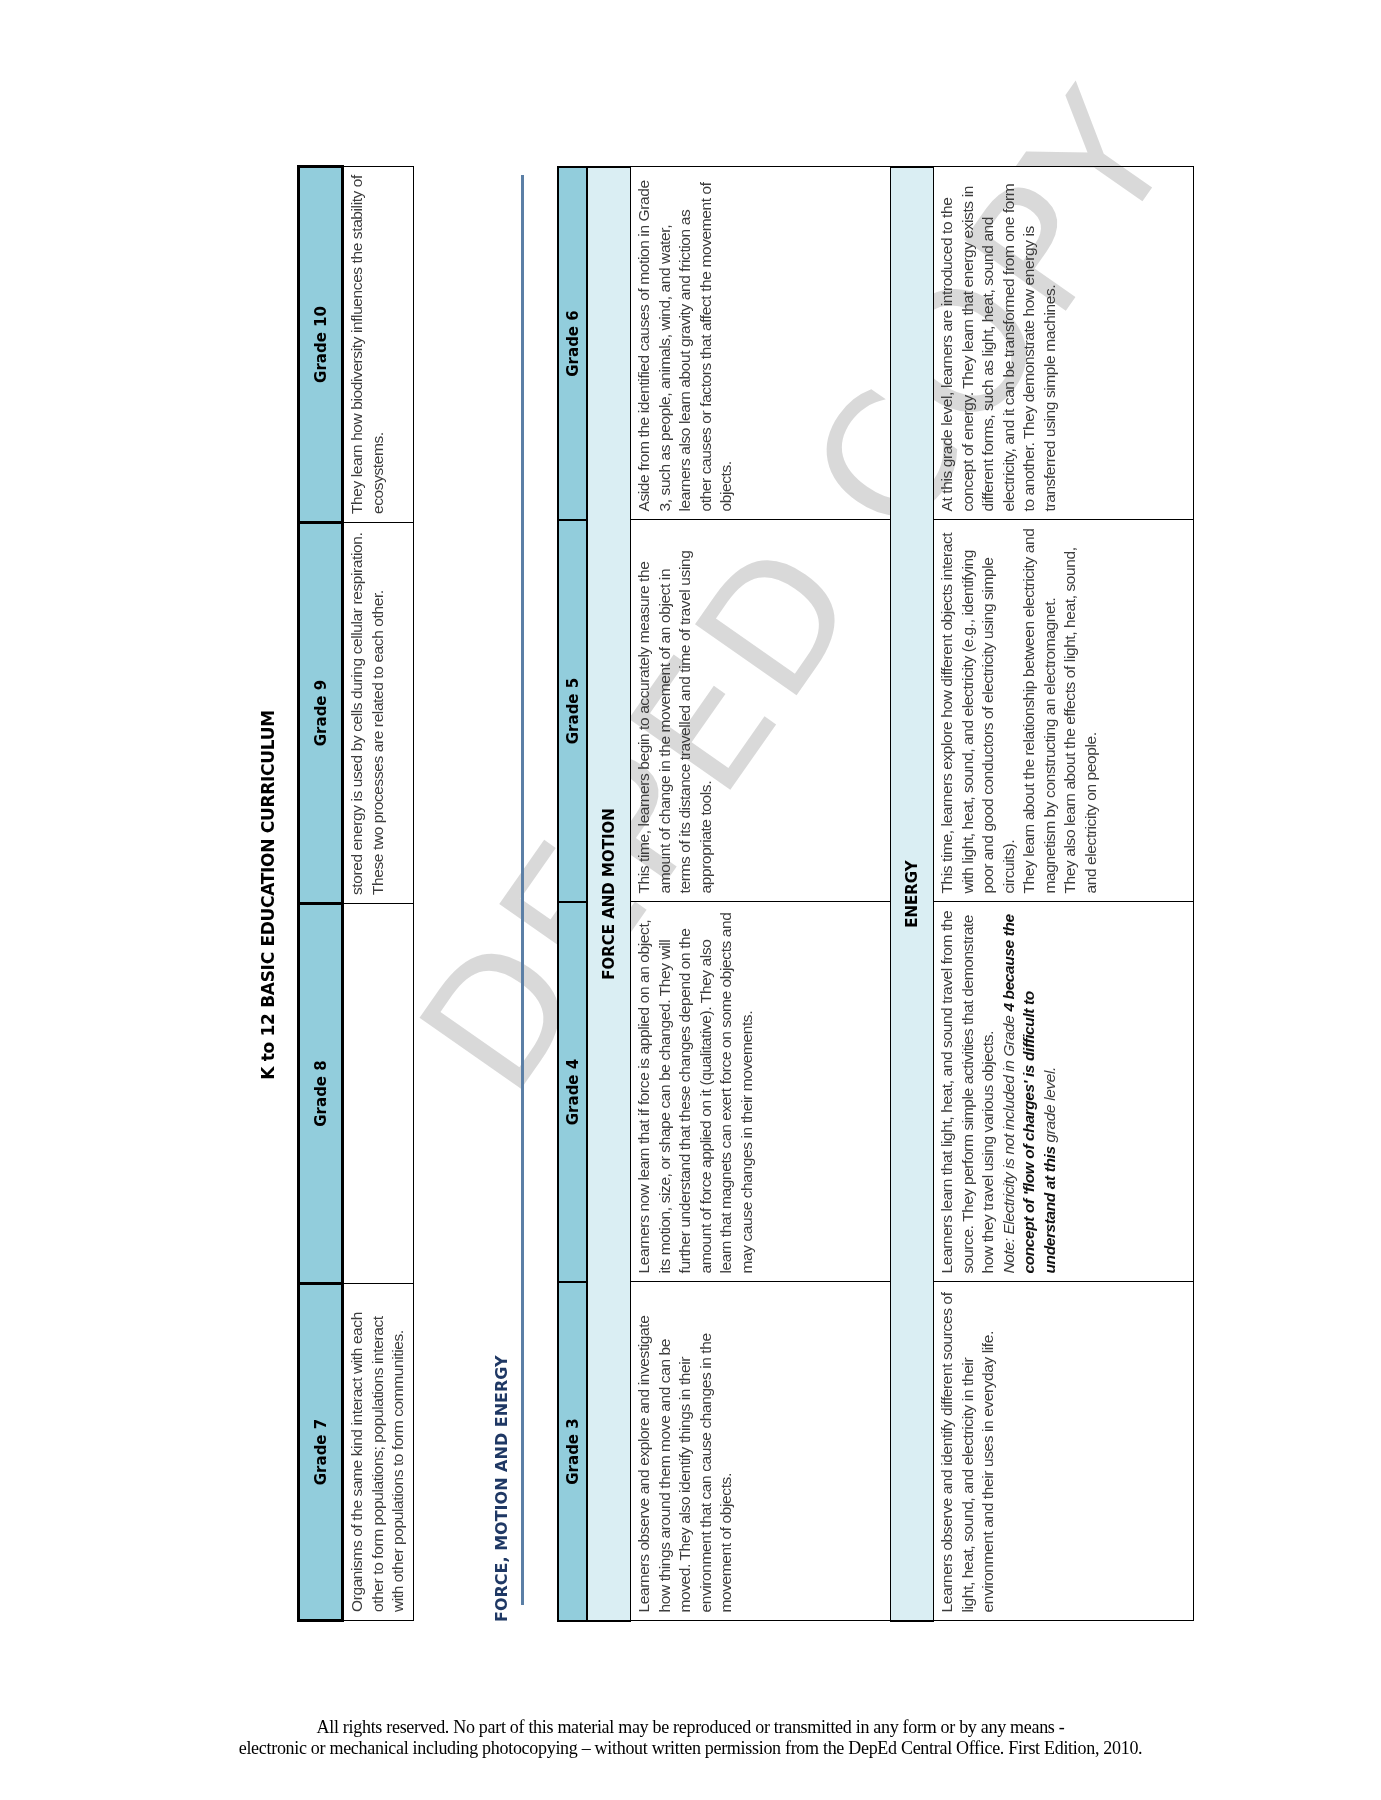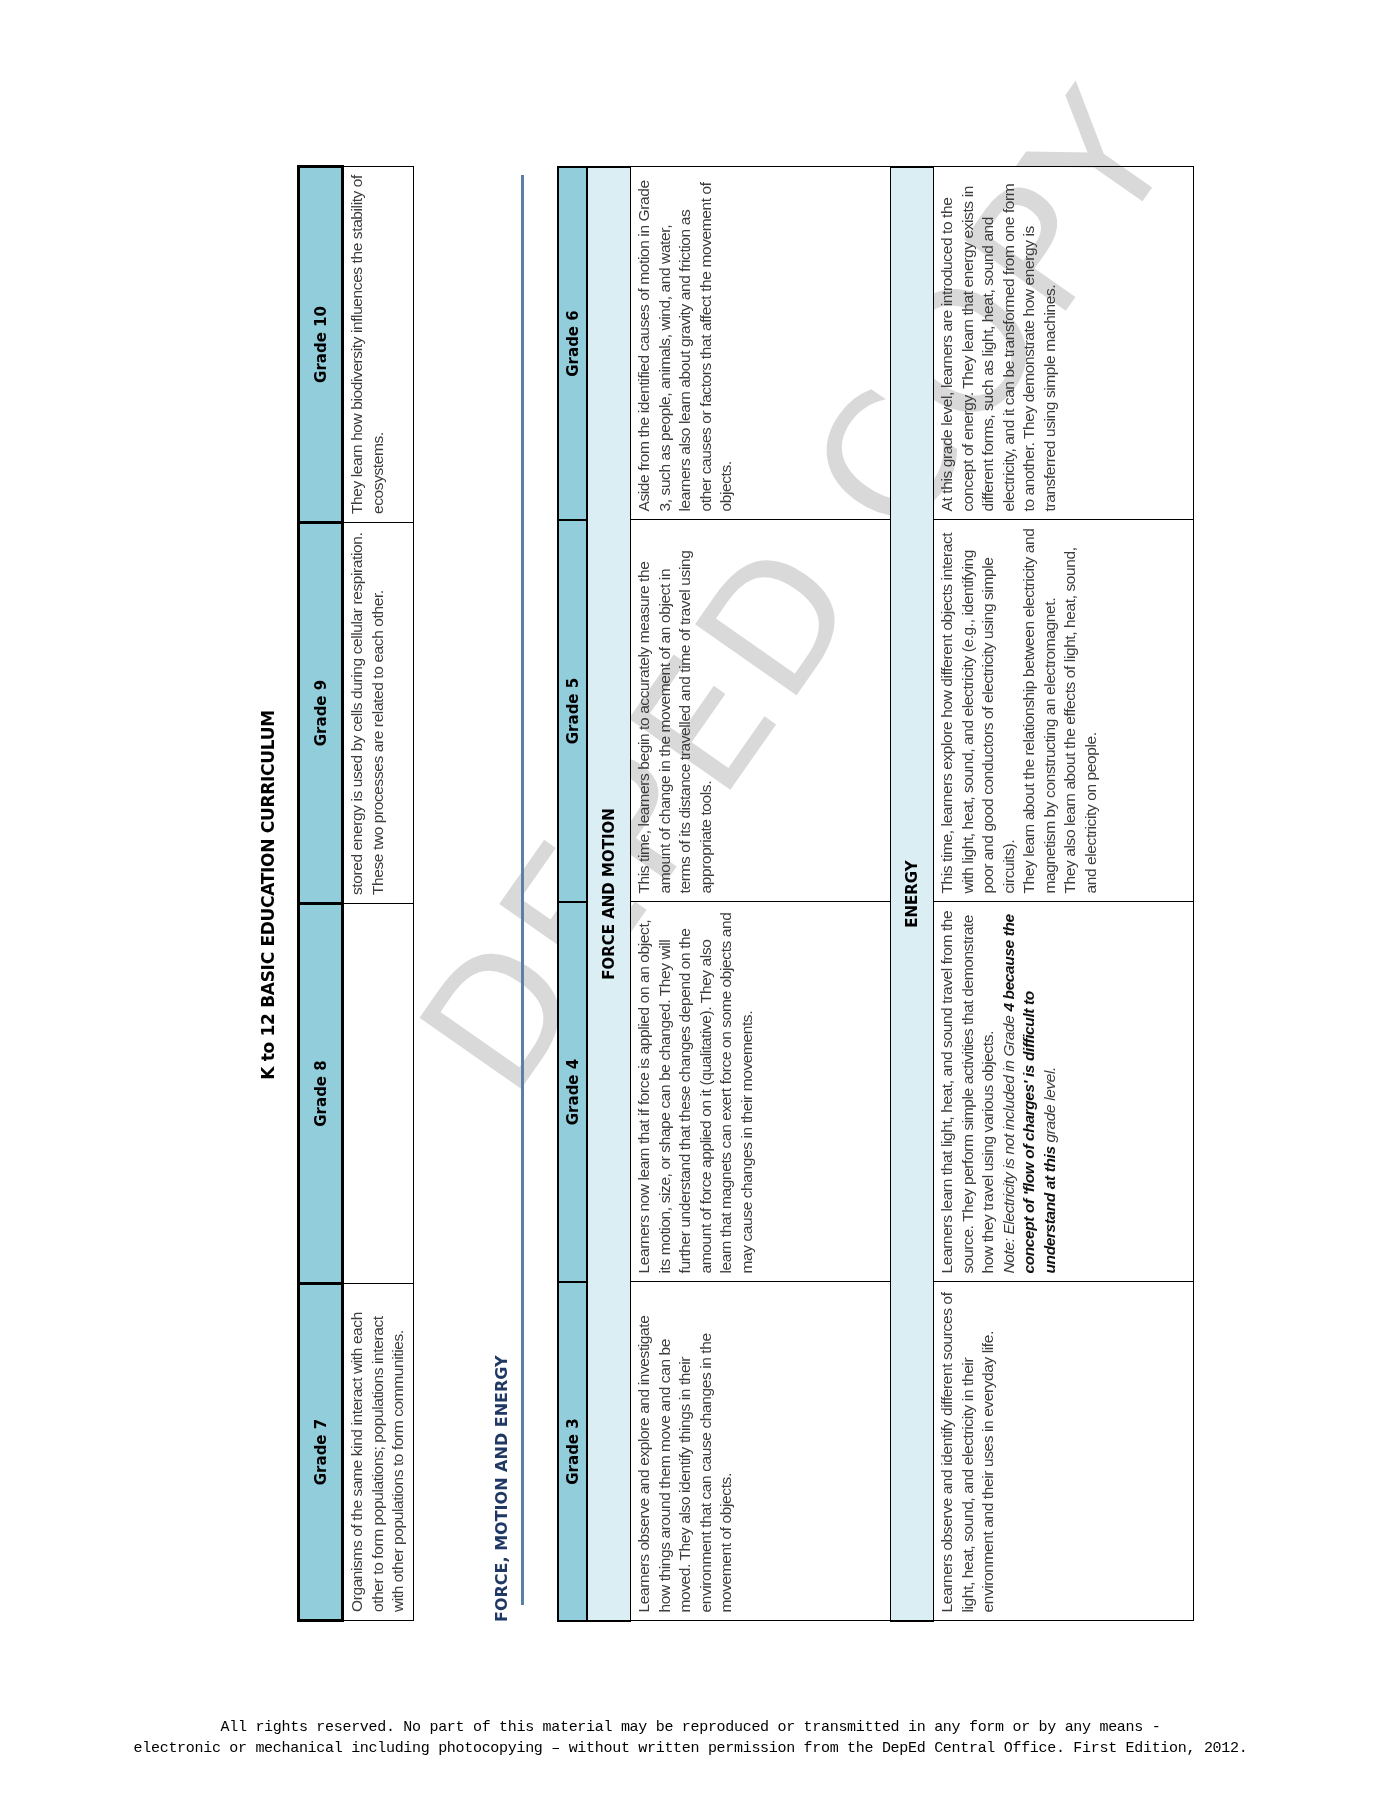--- a/index.html
+++ b/index.html
@@ -23,21 +23,21 @@
   }
   .heading-rule { position:absolute; left:17px; top:521px; width:1430px; height:3px; background:#5b7fa6; }
   .t2 { top:557px; }
   .t2 th { background:#92cddc; height:25px; font-family:"DejaVu Sans", sans-serif; font-size:15px; font-weight:bold; text-align:center; border:2px solid #000; }
   .t2 td { border:1px solid #000; }
   .band td { background:#daeef3; height:40px; text-align:center; font-family:"DejaVu Sans", sans-serif; font-weight:bold; font-size:15px; color:#000; border-left:2px solid #000; border-right:2px solid #000; }
   .t2 .content td { height:252px; }
   .t2 .content2 td { height:252px; }
   .note { font-style:italic; }
   .note-bold { font-style:italic; font-weight:bold; color:#111; }
-  .footer { position:absolute; left:0; width:1381px; top:1717px; text-align:center; font-family:Liberation Mono, monospace; font-size:15px; line-height:21px; color:#000; letter-spacing:-0.3px; }
+  .footer { position:absolute; left:0; width:1381px; top:1717px; text-align:center; font-family:Liberation Serif, serif; font-size:18px; line-height:21px; color:#000; letter-spacing:-0.3px; }
   .watermark { position:absolute; left:250px; top:560px; width:1000px; text-align:center; font-family:"DejaVu Sans", sans-serif; font-size:170px; color:rgba(170,170,170,0.45); transform:rotate(-55deg); transform-origin:center; pointer-events:none; letter-spacing:8px; white-space:nowrap; }
 </style>
 </head>
 <body>
 
 <div class="watermark">DEPED COPY</div>
 
 <div class="landscape">
 
   <div class="doc-title">K to 12 BASIC EDUCATION CURRICULUM</div>
@@ -108,14 +108,14 @@
         <span>They also learn about the effects of light, heat, sound, and electricity on people.</span>
       </td>
       <td class="cell">At this grade level, learners are introduced to the concept of energy. They learn that energy exists in different forms, such as light, heat, sound and electricity, and it can be transformed from one form to another. They demonstrate how energy is transferred using simple machines.</td>
     </tr>
   </tbody>
     </table>
 </div>
 
 <div class="footer">
   <div>All rights reserved. No part of this material may be reproduced or transmitted in any form or by any means -</div>
-  <div>electronic or mechanical including photocopying – without written permission from the DepEd Central Office. First Edition, 2012.</div>
+  <div>electronic or mechanical including photocopying – without written permission from the DepEd Central Office. First Edition, 2010.</div>
 </div>
 
 </body></html>

